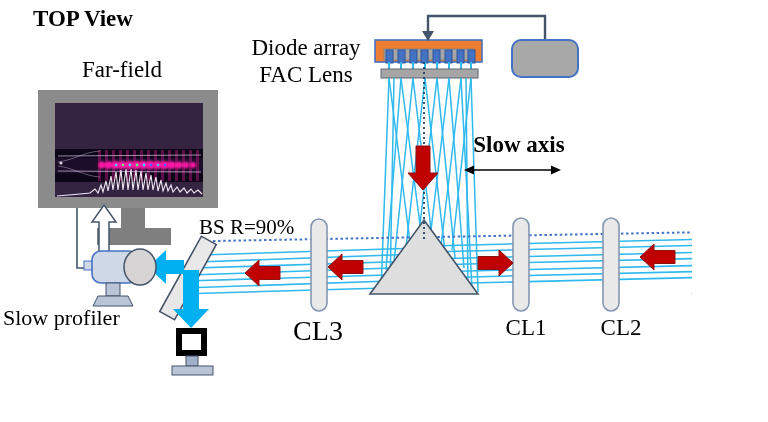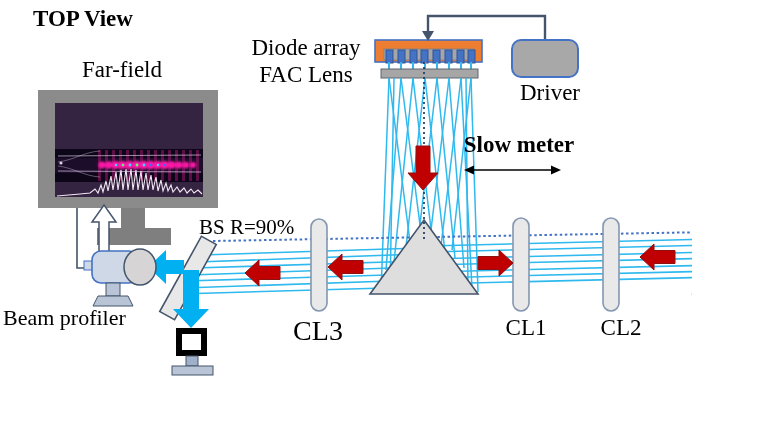--- a/index.html
+++ b/index.html
@@ -212,25 +212,24 @@
 
   <div class="lbl bold" style="left:33px;top:6px;font-size:23px;">TOP View</div>
 
   <div class="lbl center" style="left:238px;top:34px;width:136px;font-size:23px;line-height:27px;">
     <div>Diode array</div>
     <div>FAC Lens</div>
   </div>
 
   <div class="lbl center" style="left:57px;top:57px;width:130px;font-size:23px;">Far-field</div>
 
-  <div class="lbl center" style="left:510px;top:80px;width:80px;font-size:23px;">Driver</div>
-
-  <div class="lbl center bold" style="left:460px;top:132px;width:118px;font-size:23px;">Slow meter</div>
+
+  <div class="lbl center bold" style="left:460px;top:132px;width:118px;font-size:23px;">Slow axis</div>
 
   <div class="lbl" style="left:179px;top:215px;font-size:21px;margin-left:20px;">BS R=90%</div>
 
-  <div class="lbl" style="left:3px;top:305px;font-size:22px;">Beam profiler</div>
+  <div class="lbl" style="left:3px;top:305px;font-size:22px;">Slow profiler</div>
 
 
   <div class="lbl center" style="left:288px;top:315px;width:60px;font-size:28px;">CL3</div>
   <div class="lbl center" style="left:496px;top:315px;width:60px;font-size:23px;">CL1</div>
   <div class="lbl center" style="left:591px;top:315px;width:60px;font-size:23px;text-align:center;">CL2</div>
 </div>
 
 </body></html>

